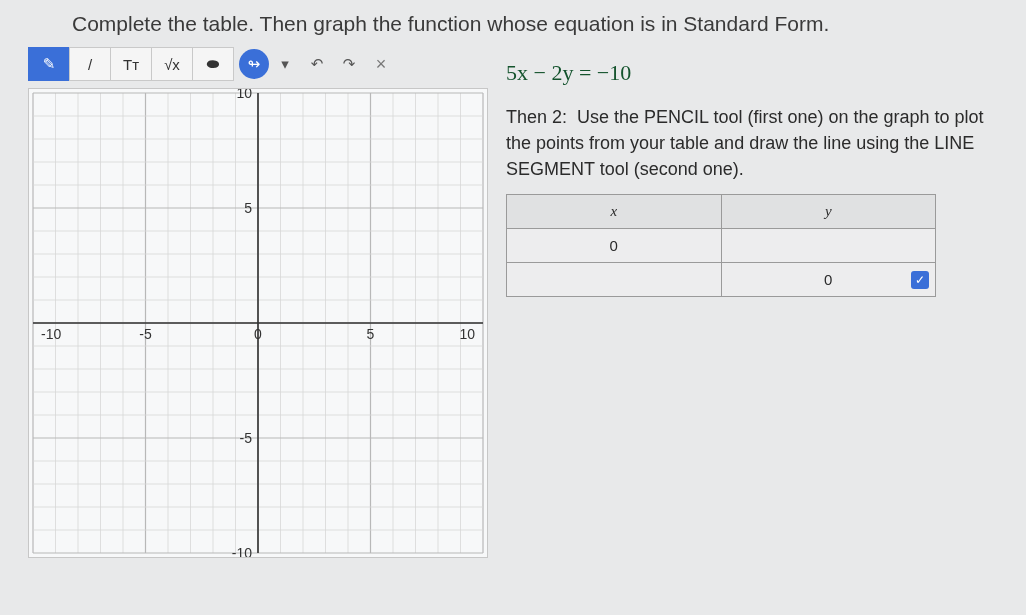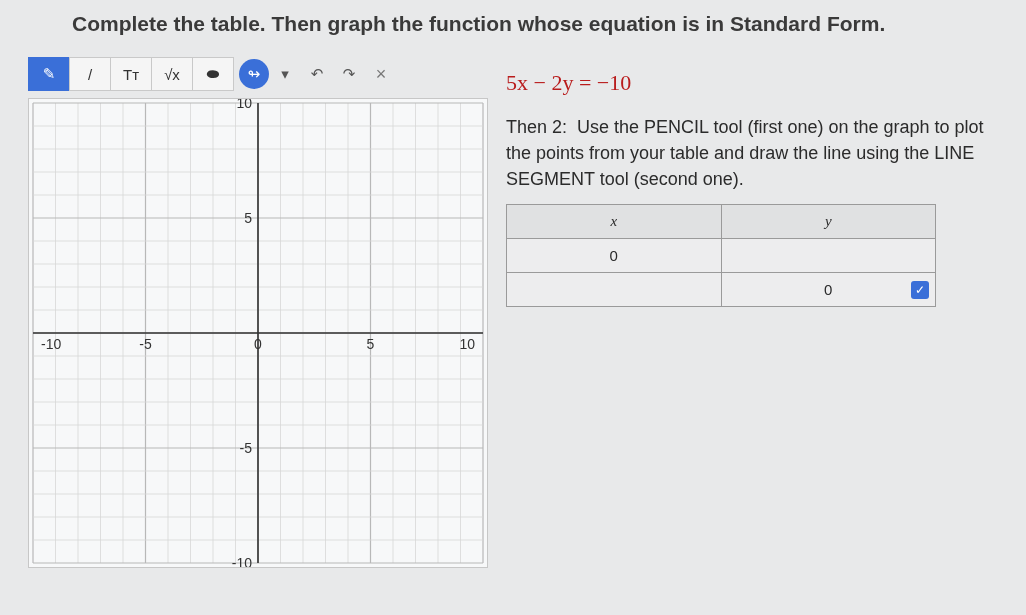--- a/index.html
+++ b/index.html
@@ -9,23 +9,23 @@
     width: 1026px;
     height: 615px;
     overflow: hidden;
     color: #2a2a2a;
   }
   .page {
     padding: 12px 28px;
   }
   .title {
     font-size: 21px;
-    font-weight: 700;
+    font-weight: 400;
     color: #3a3a3a;
-    margin-bottom: 20px;
+    margin-bottom: 10px;
     padding-left: 44px;
   }
   .content-row {
     display: flex;
     gap: 18px;
     align-items: flex-start;
   }
   .left-col { position: relative; }
   .toolbar {
     display: flex;
@@ -100,21 +100,21 @@
   }
   .step-line {
     font-size: 18px;
     color: #2b2b2b;
     margin-bottom: 12px;
     line-height: 1.45;
   }
   .eqn {
     font-family: "Times New Roman", serif;
     font-size: 22px;
-    color: #b91c1c;
+    color: #14532d;
     margin: 10px 0 18px 0;
   }
   .table {
     border-collapse: collapse;
     width: 430px;
     margin-top: 6px;
     background: #f0f0f1;
   }
   .table th, .table td {
     border: 1px solid #9a9a9a;

